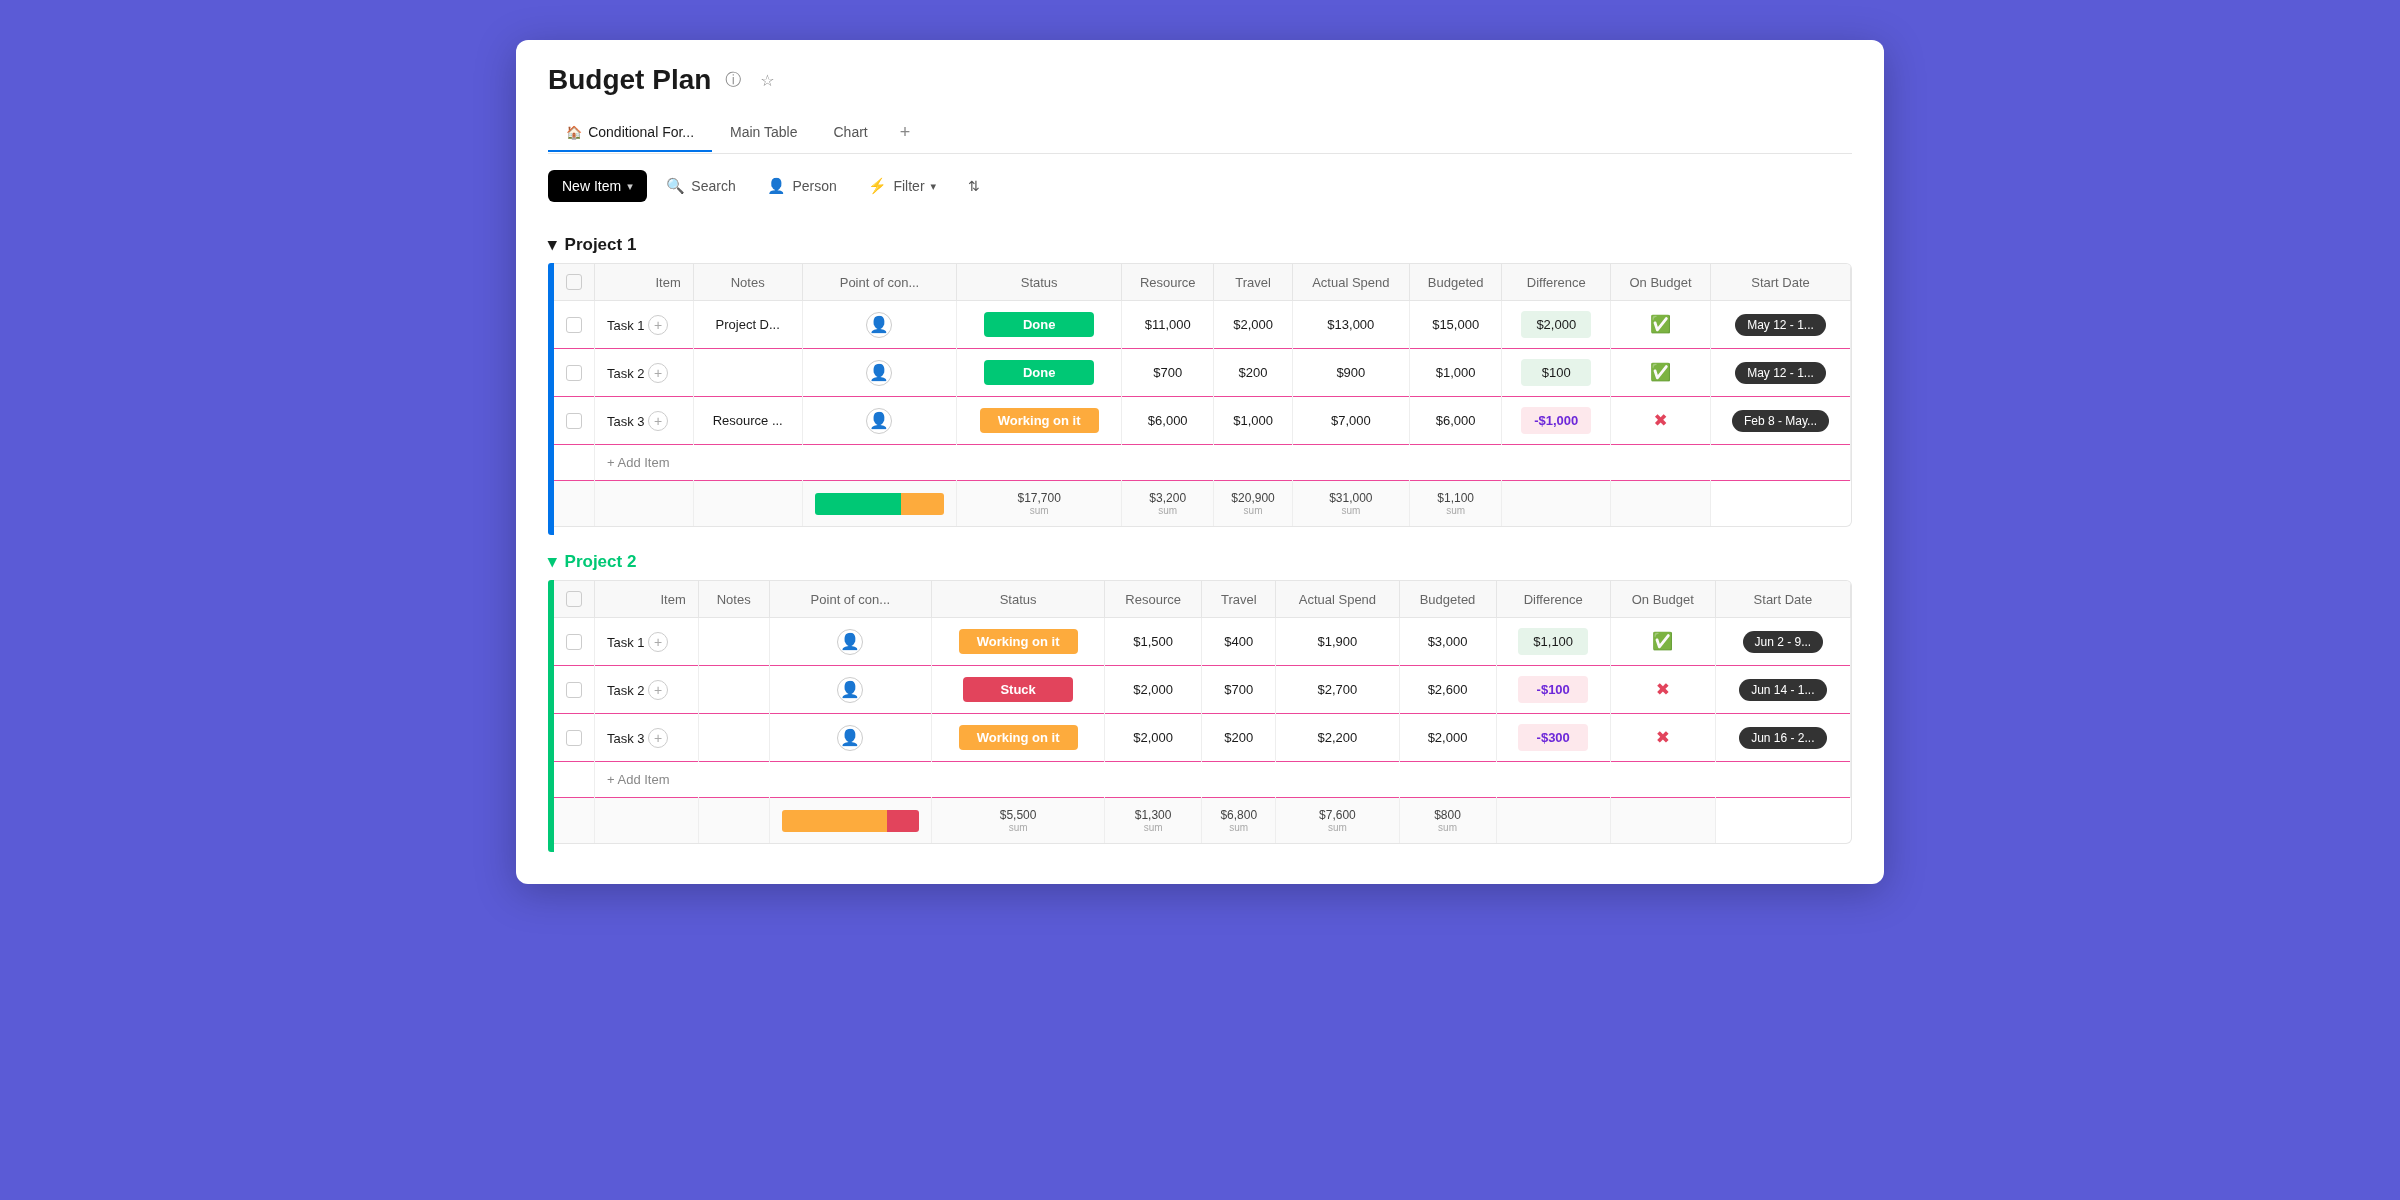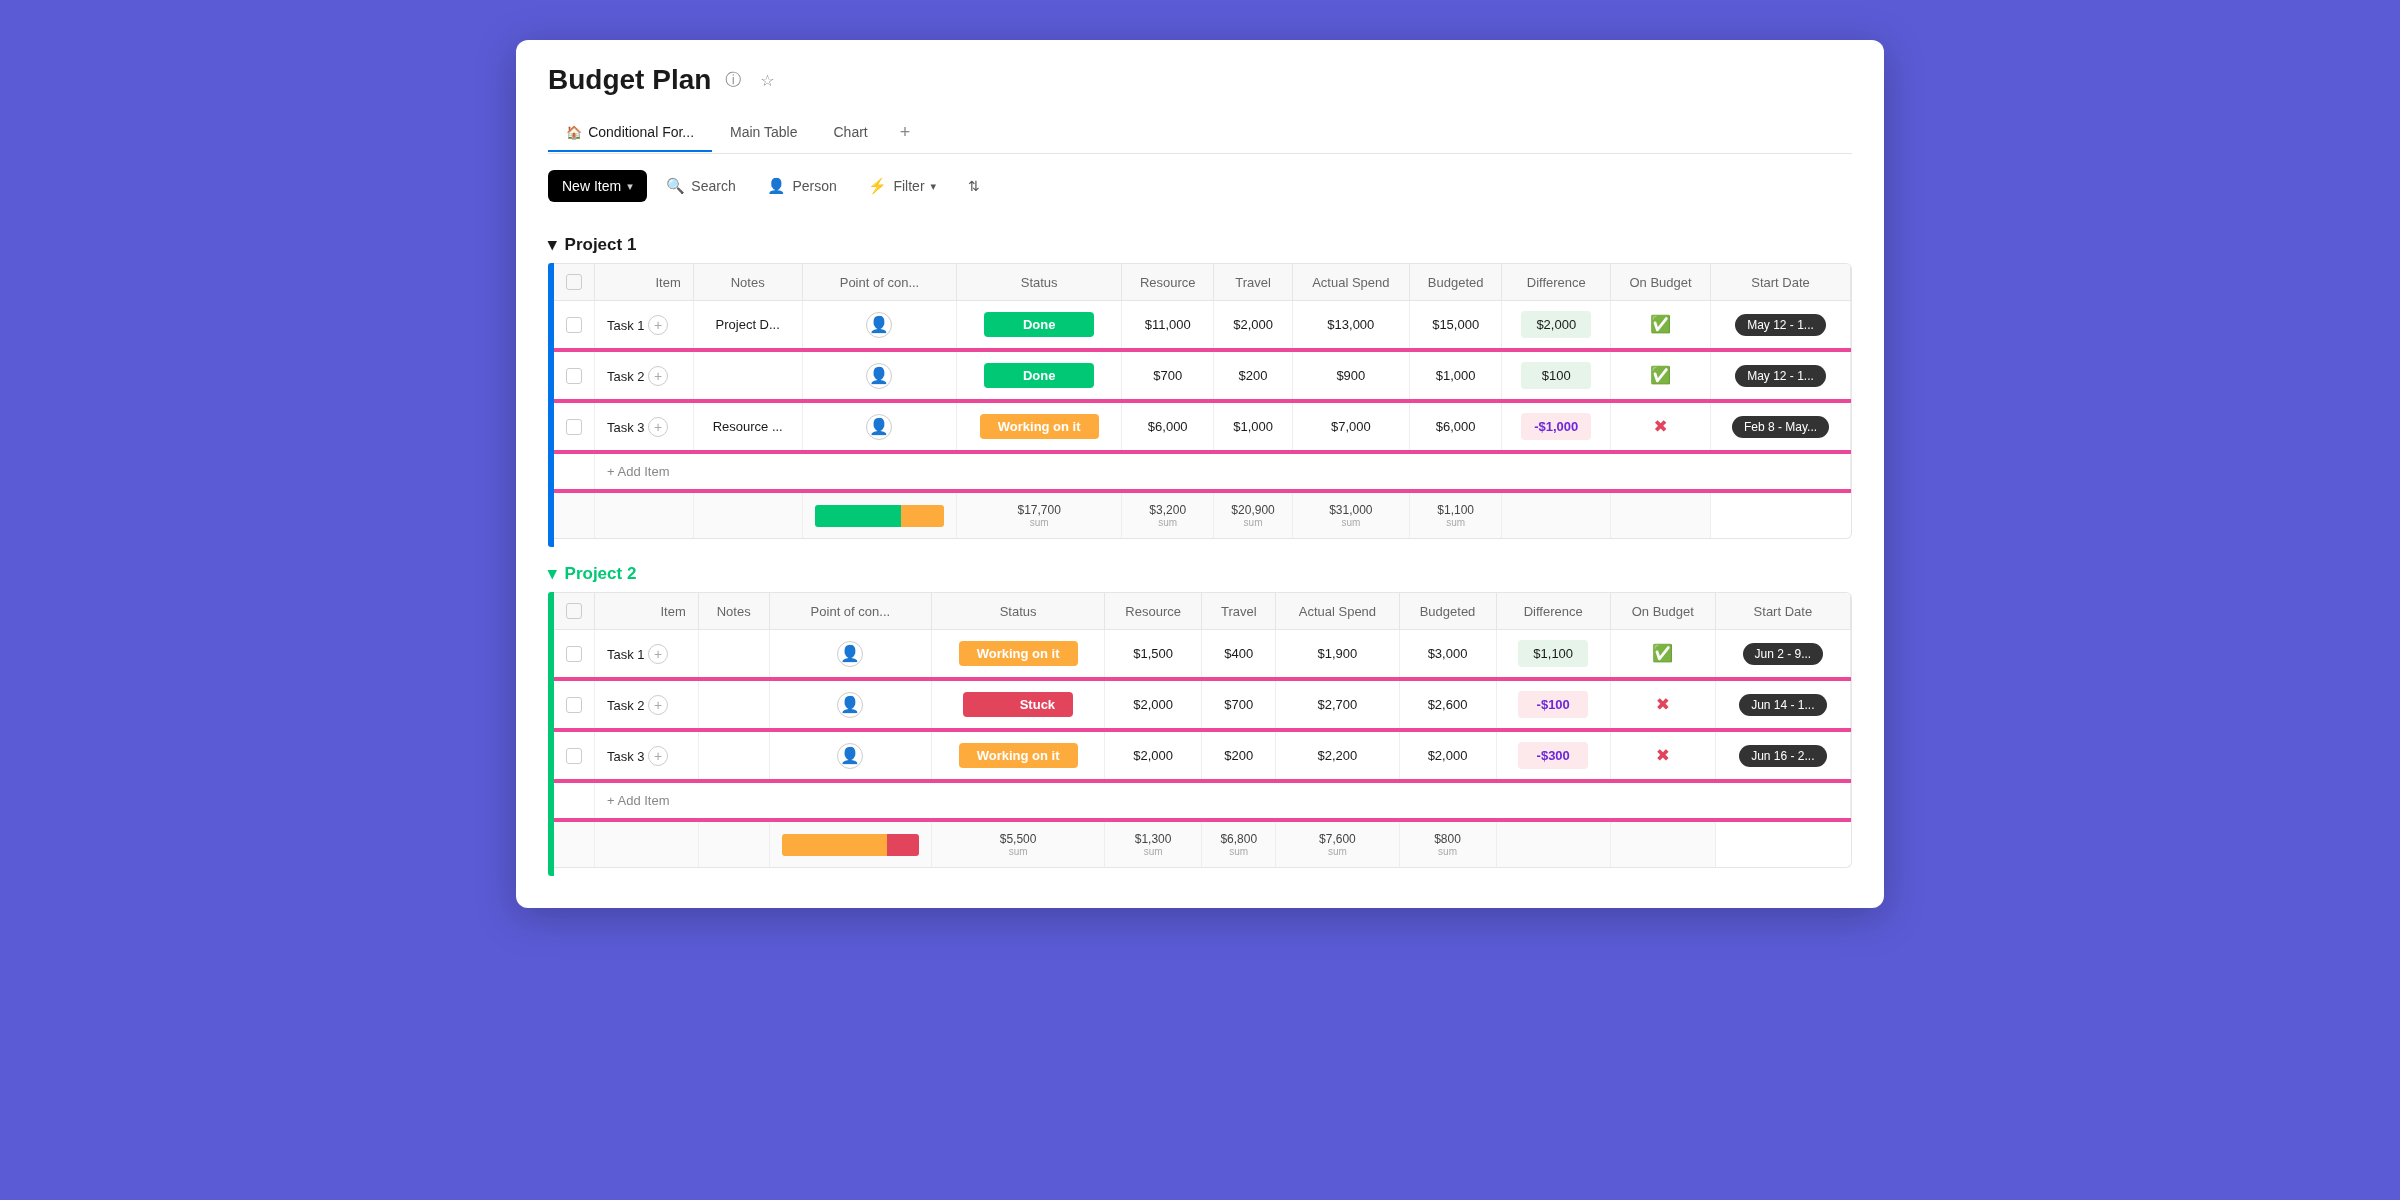--- a/index.html
+++ b/index.html
@@ -143,21 +143,21 @@
       padding: 10px 12px;
       text-align: center;
       font-weight: 500;
       color: #666;
       border-right: 1px solid #e5e5e5;
       border-bottom: 1px solid #e5e5e5;
       white-space: nowrap;
     }
     thead th:first-child { width: 30px; }
     thead th.item-col { text-align: right; }
-    tbody tr { border-bottom: 4px solid #ec4899; }
+    tbody tr { border-bottom: 1px solid #ec4899; }
     tbody tr:last-child { border-bottom: none; }
     tbody td {
       padding: 10px 12px;
       text-align: center;
       border-right: 1px solid #eee;
       color: #1a1a1a;
       white-space: nowrap;
     }
     tbody td.item-name { text-align: left; font-weight: 400; }
     .checkbox {
@@ -196,21 +196,21 @@
       padding: 5px 18px;
       border-radius: 4px;
       color: #fff;
       font-weight: 600;
       font-size: 13px;
       min-width: 110px;
       text-align: center;
     }
     .status-done { background: #00c875; }
     .status-working { background: #fdab3d; }
-    .status-stuck { background: #e2445c; text-align: right; }
+    .status-stuck { background: #e2445c; }
     .diff-positive {
       background: #e6f4ea;
       color: #1a1a1a;
       padding: 6px 10px;
       border-radius: 4px;
       display: inline-block;
       min-width: 70px;
       text-align: center;
       font-weight: 500;
     }

